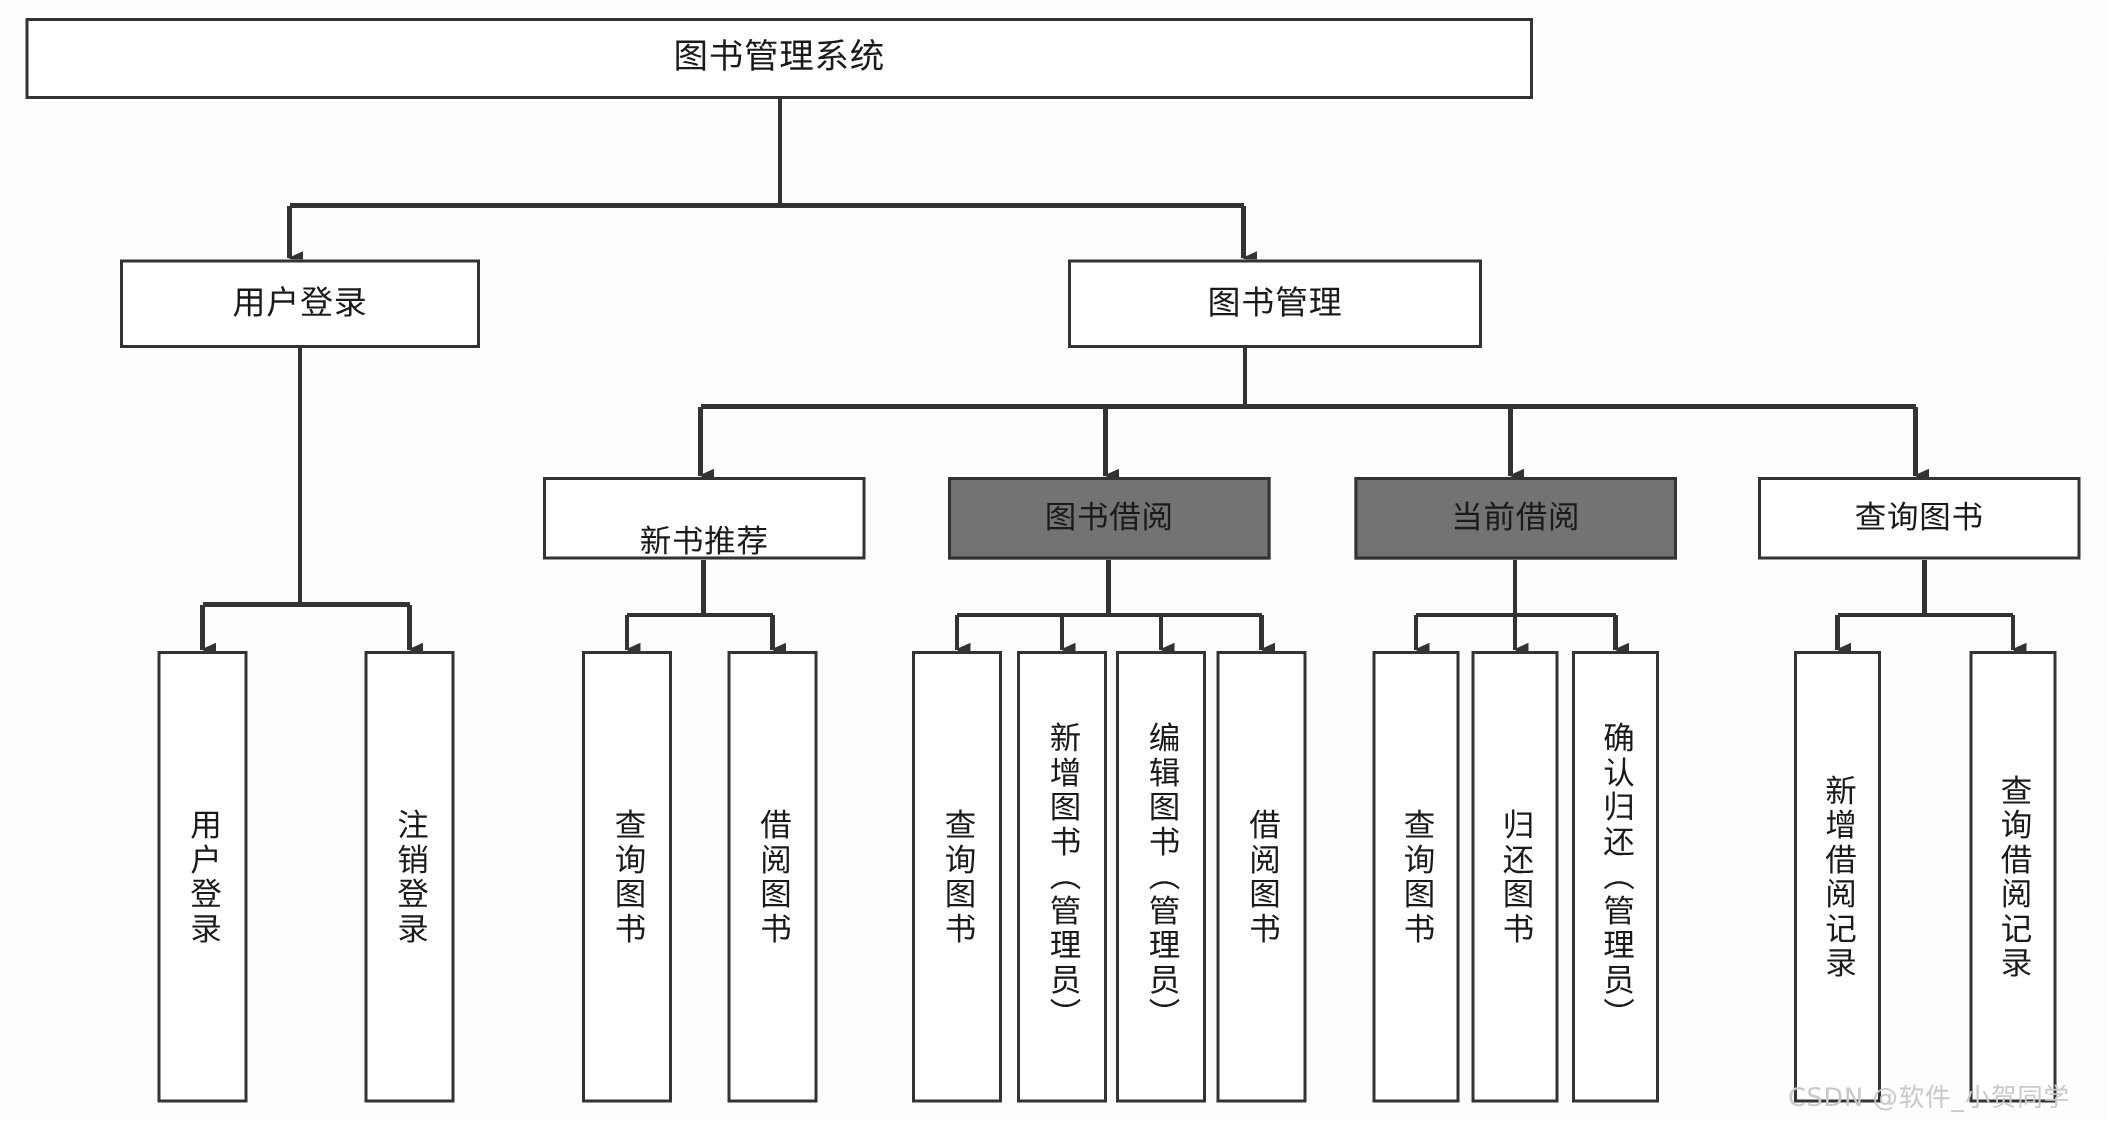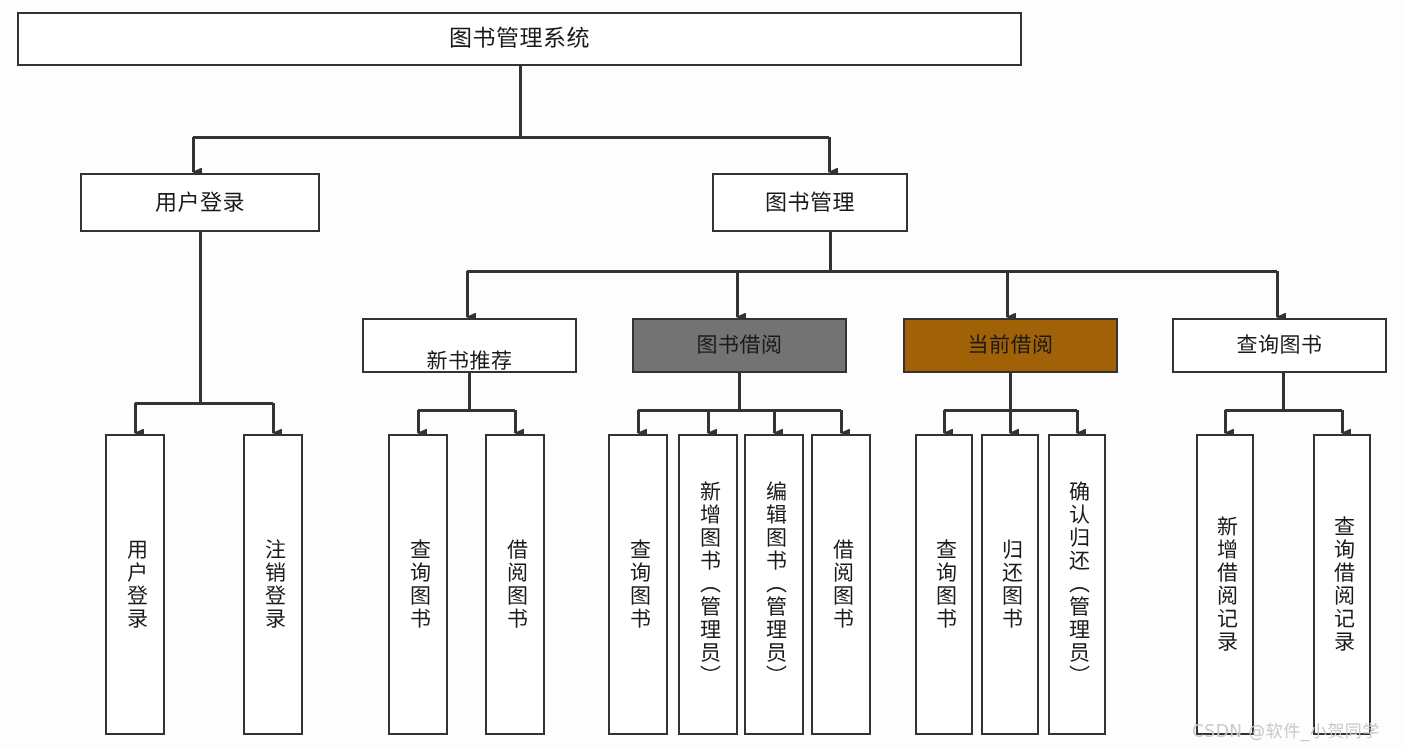--- a/index.html
+++ b/index.html
@@ -114,30 +114,30 @@
       </g>
   </svg>
 
   <div id="nodes-layer">
       <div class="node-box root" style="left: 17px; top: 12px; width: 1005px; height: 54px; border-color: rgb(51, 51, 51); background: rgb(255, 255, 255);">
         <span class="node-label horizontal" style="color: rgb(26, 26, 26);">图书管理系统</span>
       </div>
       <div class="node-box level1" style="left: 80px; top: 173px; width: 240px; height: 59px; border-color: rgb(51, 51, 51); background: rgb(255, 255, 255);">
         <span class="node-label horizontal" style="color: rgb(26, 26, 26);">用户登录</span>
       </div>
-      <div class="node-box level1" style="left: 712px; top: 173px; width: 196px; height: 59px; border-color: rgb(51, 51, 51); background: rgb(255, 255, 255);">
+      <div class="node-box level1" style="left: 712px; top: 173px; width: 276px; height: 59px; border-color: rgb(51, 51, 51); background: rgb(255, 255, 255);">
         <span class="node-label horizontal" style="color: rgb(26, 26, 26);">图书管理</span>
       </div>
       <div class="node-box level2" style="left: 362px; top: 318px; width: 215px; height: 55px; border-color: rgb(51, 51, 51); background: rgb(255, 255, 255);">
         <span class="node-label horizontal" style="color: rgb(26, 26, 26); margin-top: 32px;">新书推荐</span>
       </div>
       <div class="node-box level2" style="left: 632px; top: 318px; width: 215px; height: 55px; border-color: rgb(51, 51, 51); background: #737373;">
         <span class="node-label horizontal" style="color: rgb(26, 26, 26);">图书借阅</span>
       </div>
-      <div class="node-box level2" style="left: 903px; top: 318px; width: 215px; height: 55px; border-color: rgb(51, 51, 51); background: #a16207;">
+      <div class="node-box level2" style="left: 903px; top: 318px; width: 215px; height: 55px; border-color: rgb(51, 51, 51); background: #737373;">
         <span class="node-label horizontal" style="color: rgb(26, 26, 26);">当前借阅</span>
       </div>
       <div class="node-box level2" style="left: 1172px; top: 318px; width: 215px; height: 55px; border-color: rgb(51, 51, 51); background: rgb(255, 255, 255);">
         <span class="node-label horizontal" style="color: rgb(26, 26, 26);">查询图书</span>
       </div>
       <div class="node-box level3" style="left: 105px; top: 434px; width: 60px; height: 301px; border-color: rgb(51, 51, 51); background: rgb(255, 255, 255);">
         <span class="node-label vertical" style="color: rgb(26, 26, 26);">用户登录</span>
       </div>
       <div class="node-box level3" style="left: 243px; top: 434px; width: 60px; height: 301px; border-color: rgb(51, 51, 51); background: rgb(255, 255, 255);">
         <span class="node-label vertical" style="color: rgb(26, 26, 26);">注销登录</span>

